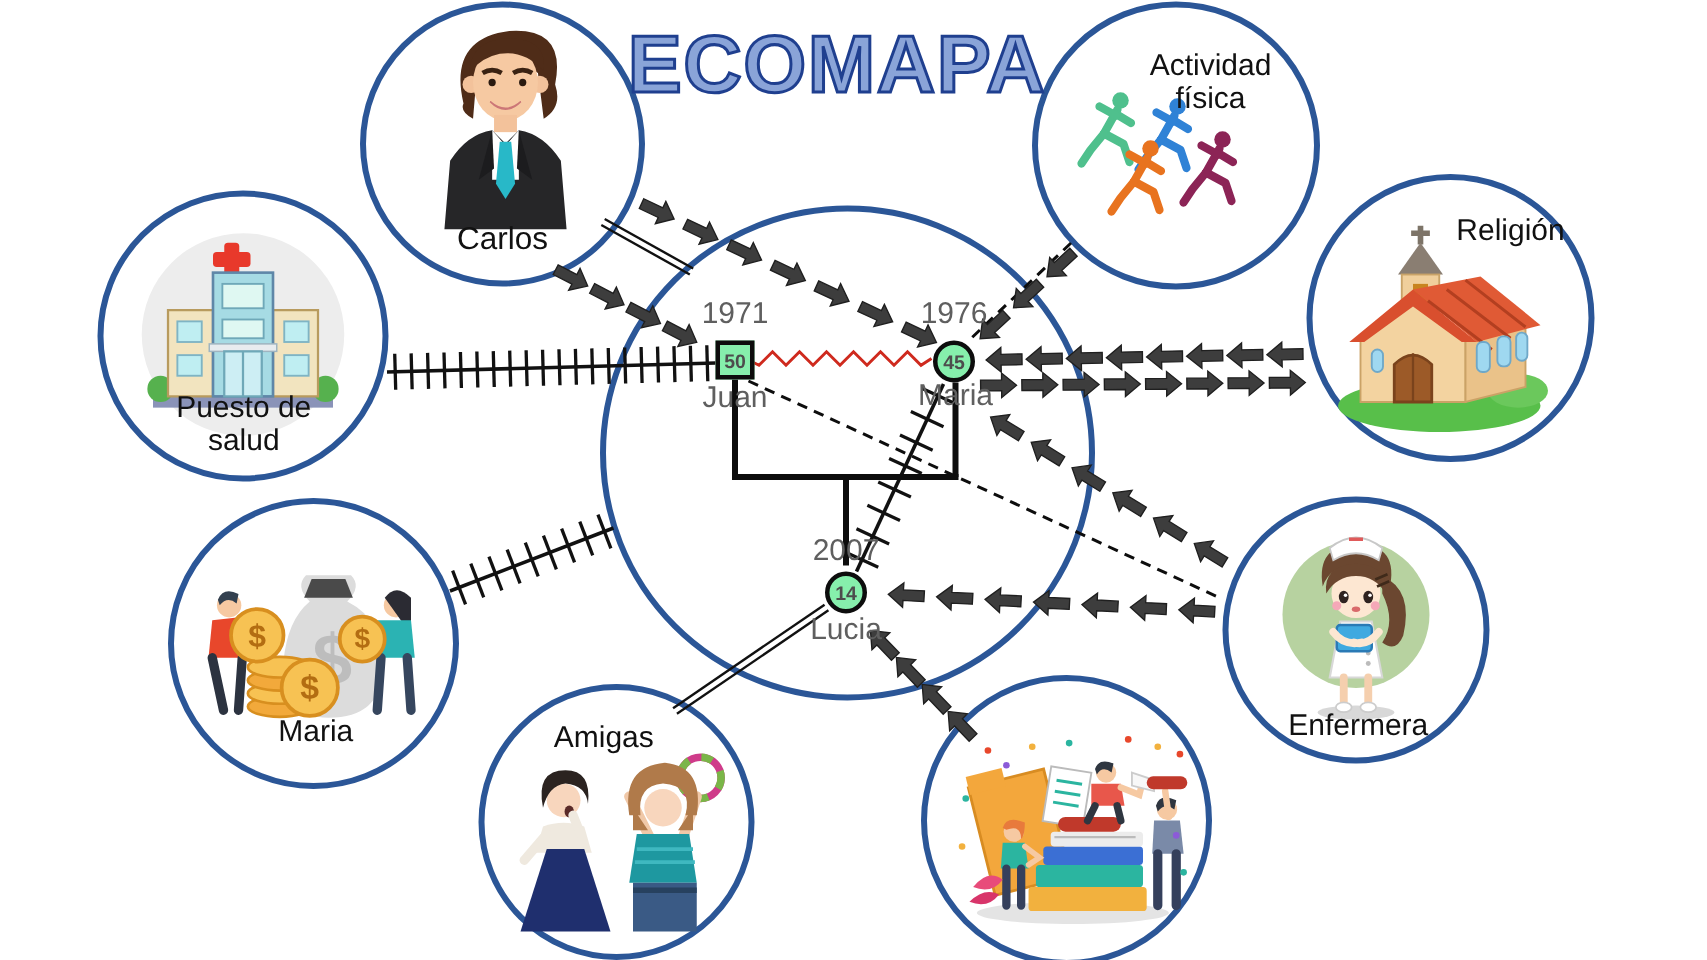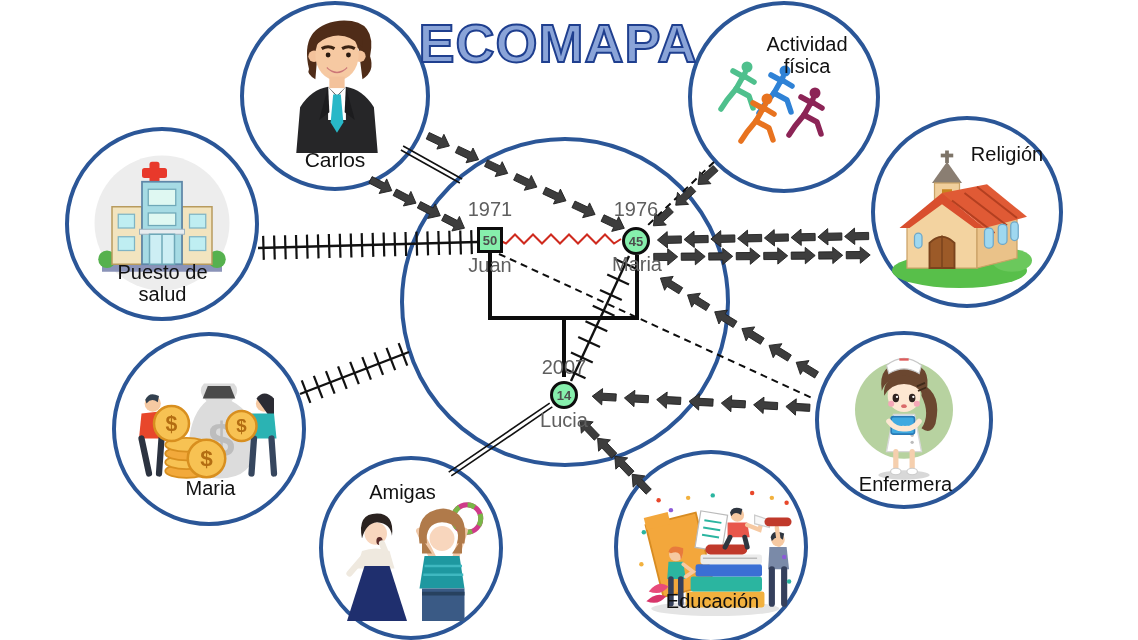--- a/index.html
+++ b/index.html
@@ -408,21 +408,20 @@
     </svg>
 
   <div id="title" style="color: rgb(138, 164, 216);">ECOMAPA</div>
 
   <div class="node-label" id="carlos-label">Carlos</div>
   <div class="node-label" id="actividad-label">Actividad física</div>
   <div class="node-label" id="religion-label">Religión</div>
   <div class="node-label" id="salud-label">Puesto de salud</div>
   <div class="node-label" id="dinero-label">Maria</div>
   <div class="node-label" id="amigas-label">Amigas</div>
-  <div class="node-label" id="educacion-label">Educación</div>
   <div class="node-label" id="enfermera-label">Enfermera</div>
 
   <div class="geno-year" id="father-year">1971</div>
   <div class="geno-box" id="father-box">
       <span>50</span>
     </div>
   <div class="geno-name" id="father-name">Juan</div>
 
   <div class="geno-year" id="mother-year">1976</div>
   <div class="geno-circ" id="mother-circ">

